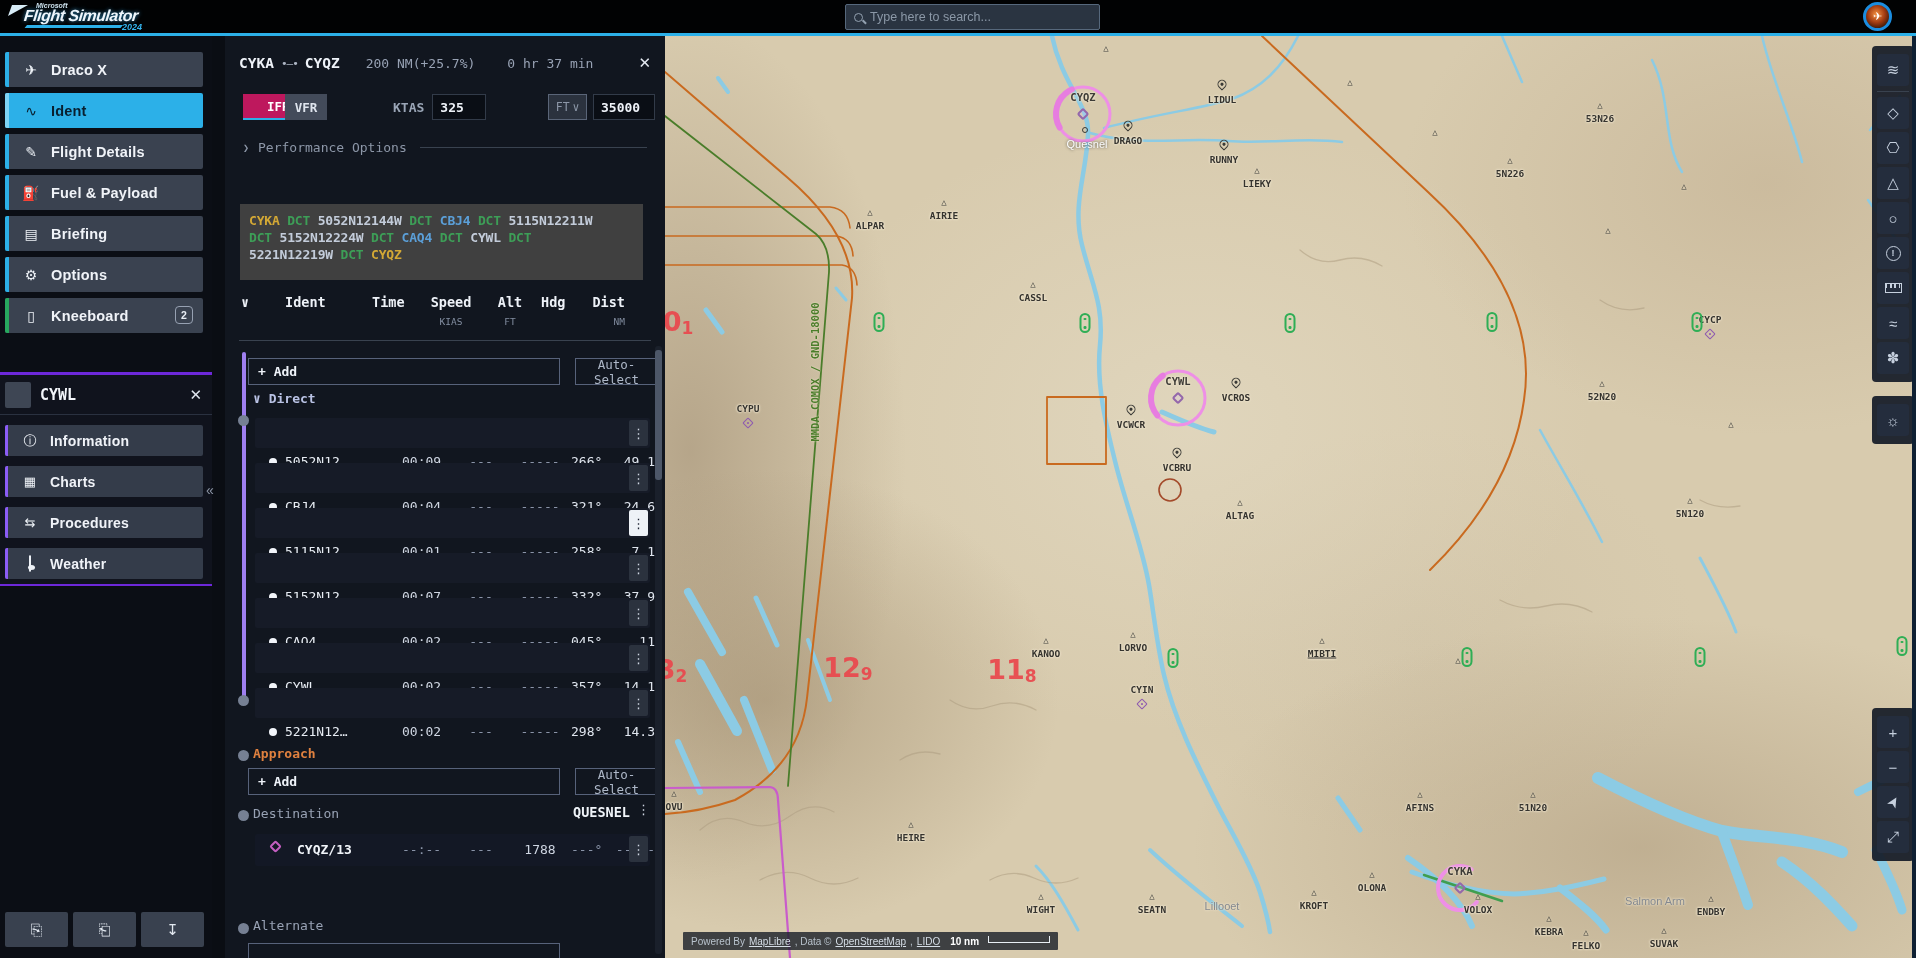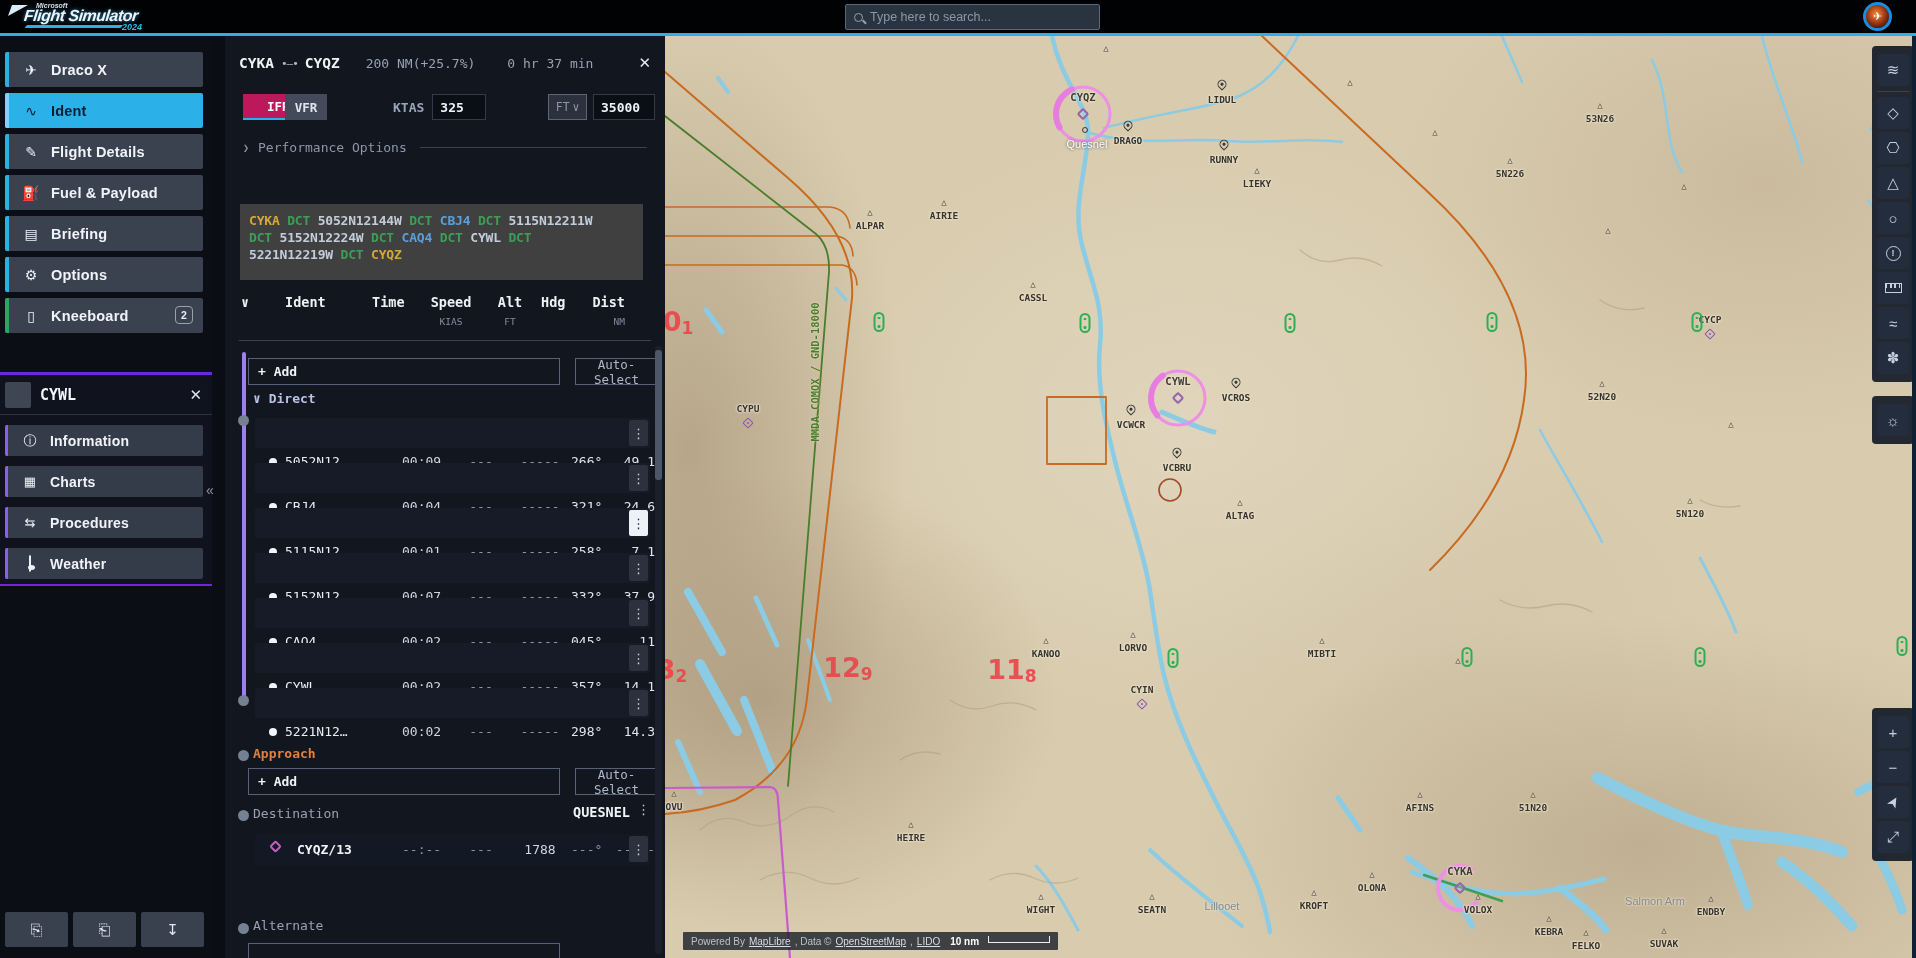--- a/index.html
+++ b/index.html
@@ -521,21 +521,21 @@
         <div class="wplabel" style="left: 368px; top: 261px;">CASSL</div>
         <span class="tri" style="left: 592px; top: 134px;">△</span>
         <div class="wplabel" style="left: 592px; top: 147px;">LIEKY</div>
         <span class="tri" style="left: 575px; top: 466px;">△</span>
         <div class="wplabel" style="left: 575px; top: 479px;">ALTAG</div>
         <span class="tri" style="left: 468px; top: 598px;">△</span>
         <div class="wplabel" style="left: 468px; top: 611px;">LORVO</div>
         <span class="tri" style="left: 381px; top: 604px;">△</span>
         <div class="wplabel" style="left: 381px; top: 617px;">KANOO</div>
         <span class="tri" style="left: 657px; top: 604px;">△</span>
-        <div class="wplabel" style="left: 657px; top: 617px;">MIBTI</div>
+        <div class="wplabel" style="left: 657px; top: 617px; text-decoration: underline;">MIBTI</div>
         <span class="tri" style="left: 246px; top: 788px;">△</span>
         <div class="wplabel" style="left: 246px; top: 801px;">HEIRE</div>
         <span class="tri" style="left: 376px; top: 860px;">△</span>
         <div class="wplabel" style="left: 376px; top: 873px;">WIGHT</div>
         <span class="tri" style="left: 487px; top: 860px;">△</span>
         <div class="wplabel" style="left: 487px; top: 873px;">SEATN</div>
         <span class="tri" style="left: 9px; top: 757px;">△</span>
         <div class="wplabel" style="left: 9px; top: 770px;">OVU</div>
         <span class="tri" style="left: 755px; top: 758px;">△</span>
         <div class="wplabel" style="left: 755px; top: 771px;">AFINS</div>

